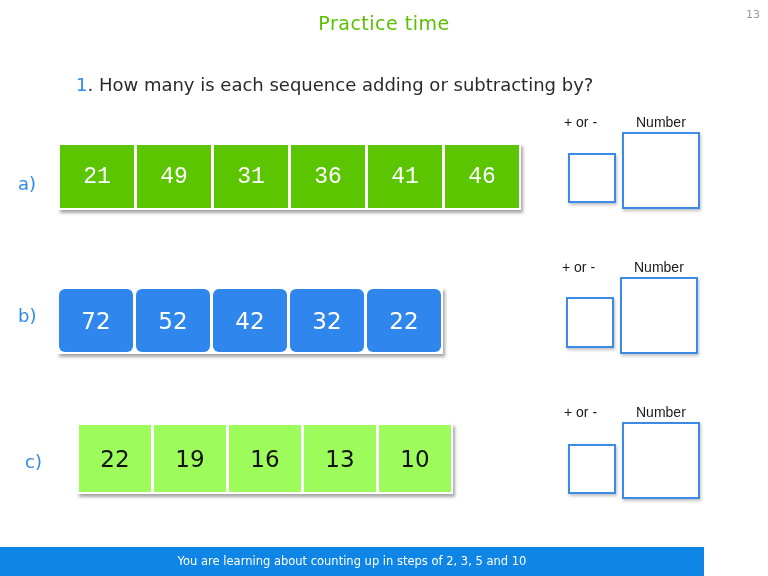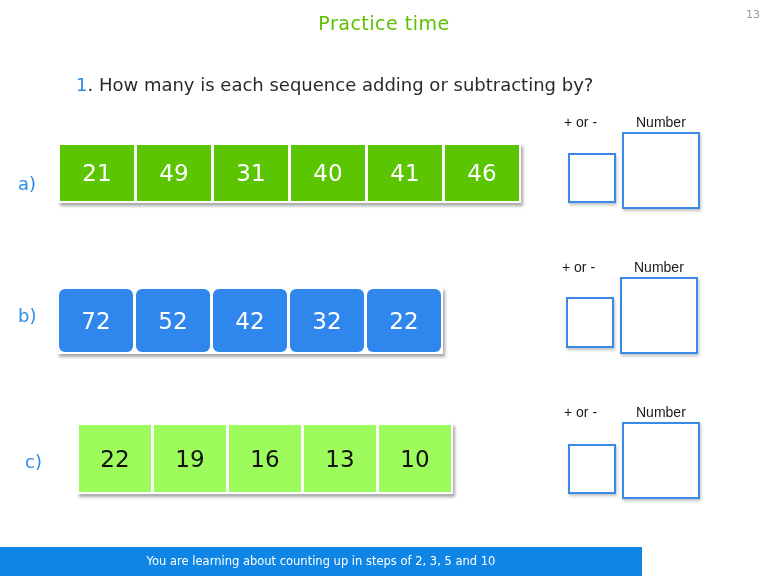--- a/index.html
+++ b/index.html
@@ -7,43 +7,43 @@
          font-family:"DejaVu Sans", sans-serif; }
   .title { position:absolute; left:0; width:768px; top:12px; text-align:center;
            font-size:19px; color:#5ac000; letter-spacing:0.5px; }
   .page-num { position:absolute; right:8px; top:8px; font-size:11px; color:#9a9a9a; }
   .question { position:absolute; left:28px; top:74px; font-size:18px; color:#2a2a2a;margin-left:48px; }
   .question .qnum { color:#2f8ae8; }
   .row-label { position:absolute; font-size:18px; color:#2f8ae8; }
   .strip { position:absolute; display:flex; gap:3px; padding:2px; background:#ffffff;
            box-shadow:2px 3px 3px rgba(0,0,0,0.35); }
   .cell { display:flex; align-items:center; justify-content:center; font-size:23px; }
-  .strip-a .cell { width:74px; height:56px; background:#5ac500; color:#ffffff; }
+  .strip-a .cell { width:74px; height:63px; background:#5ac500; color:#ffffff;font-family:Liberation Mono, monospace; }
   .strip-b .cell { width:74px; height:63px; background:#2f87ee; color:#ffffff;border-radius:6px; }
   .strip-c .cell { width:72px; height:67px; background:#9dfb5c; color:#111111; }
   .ans-label { position:absolute; font-family:"Liberation Sans", sans-serif; font-size:14px; color:#1a1a1a; }
   .ans-box { position:absolute; background:#fff; border:2px solid #3a8ae6;
              box-shadow:1px 2px 3px rgba(0,0,0,0.25); }
-  .footer { position:absolute; left:0; bottom:0; width:642px; height:29px; background:#0f86e6;
+  .footer { position:absolute; left:0; bottom:0; width:704px; height:29px; background:#0f86e6;
             color:#ffffff; font-size:11.5px; text-align:center; line-height:29px; }
 </style>
 </head>
 <body>
 
 <div class="title">Practice time</div>
 <div class="page-num">13</div>
 
 <div class="question"><span class="qnum">1</span><span>. How many is each sequence adding or subtracting by?</span></div>
 
 <div class="row-label" style="left:18px;top:173px;">a)</div>
 <div class="strip strip-a" style="left:58px;top:143px;">
   <div class="cell">21</div>
   <div class="cell">49</div>
   <div class="cell">31</div>
-  <div class="cell">40</div>
+  <div class="cell">36</div>
   <div class="cell">41</div>
   <div class="cell">46</div>
 </div>
 <div class="ans-label" style="left:564px;top:114px;">+ or -</div>
 <div class="ans-label" style="left:636px;top:114px;">Number</div>
 <div class="ans-box" style="left:568px;top:153px;width:44px;height:46px;"></div>
 <div class="ans-box" style="left:622px;top:132px;width:74px;height:73px;"></div>
 
 <div class="row-label" style="left:18px;top:305px;">b)</div>
 <div class="strip strip-b" style="left:57px;top:287px;">

